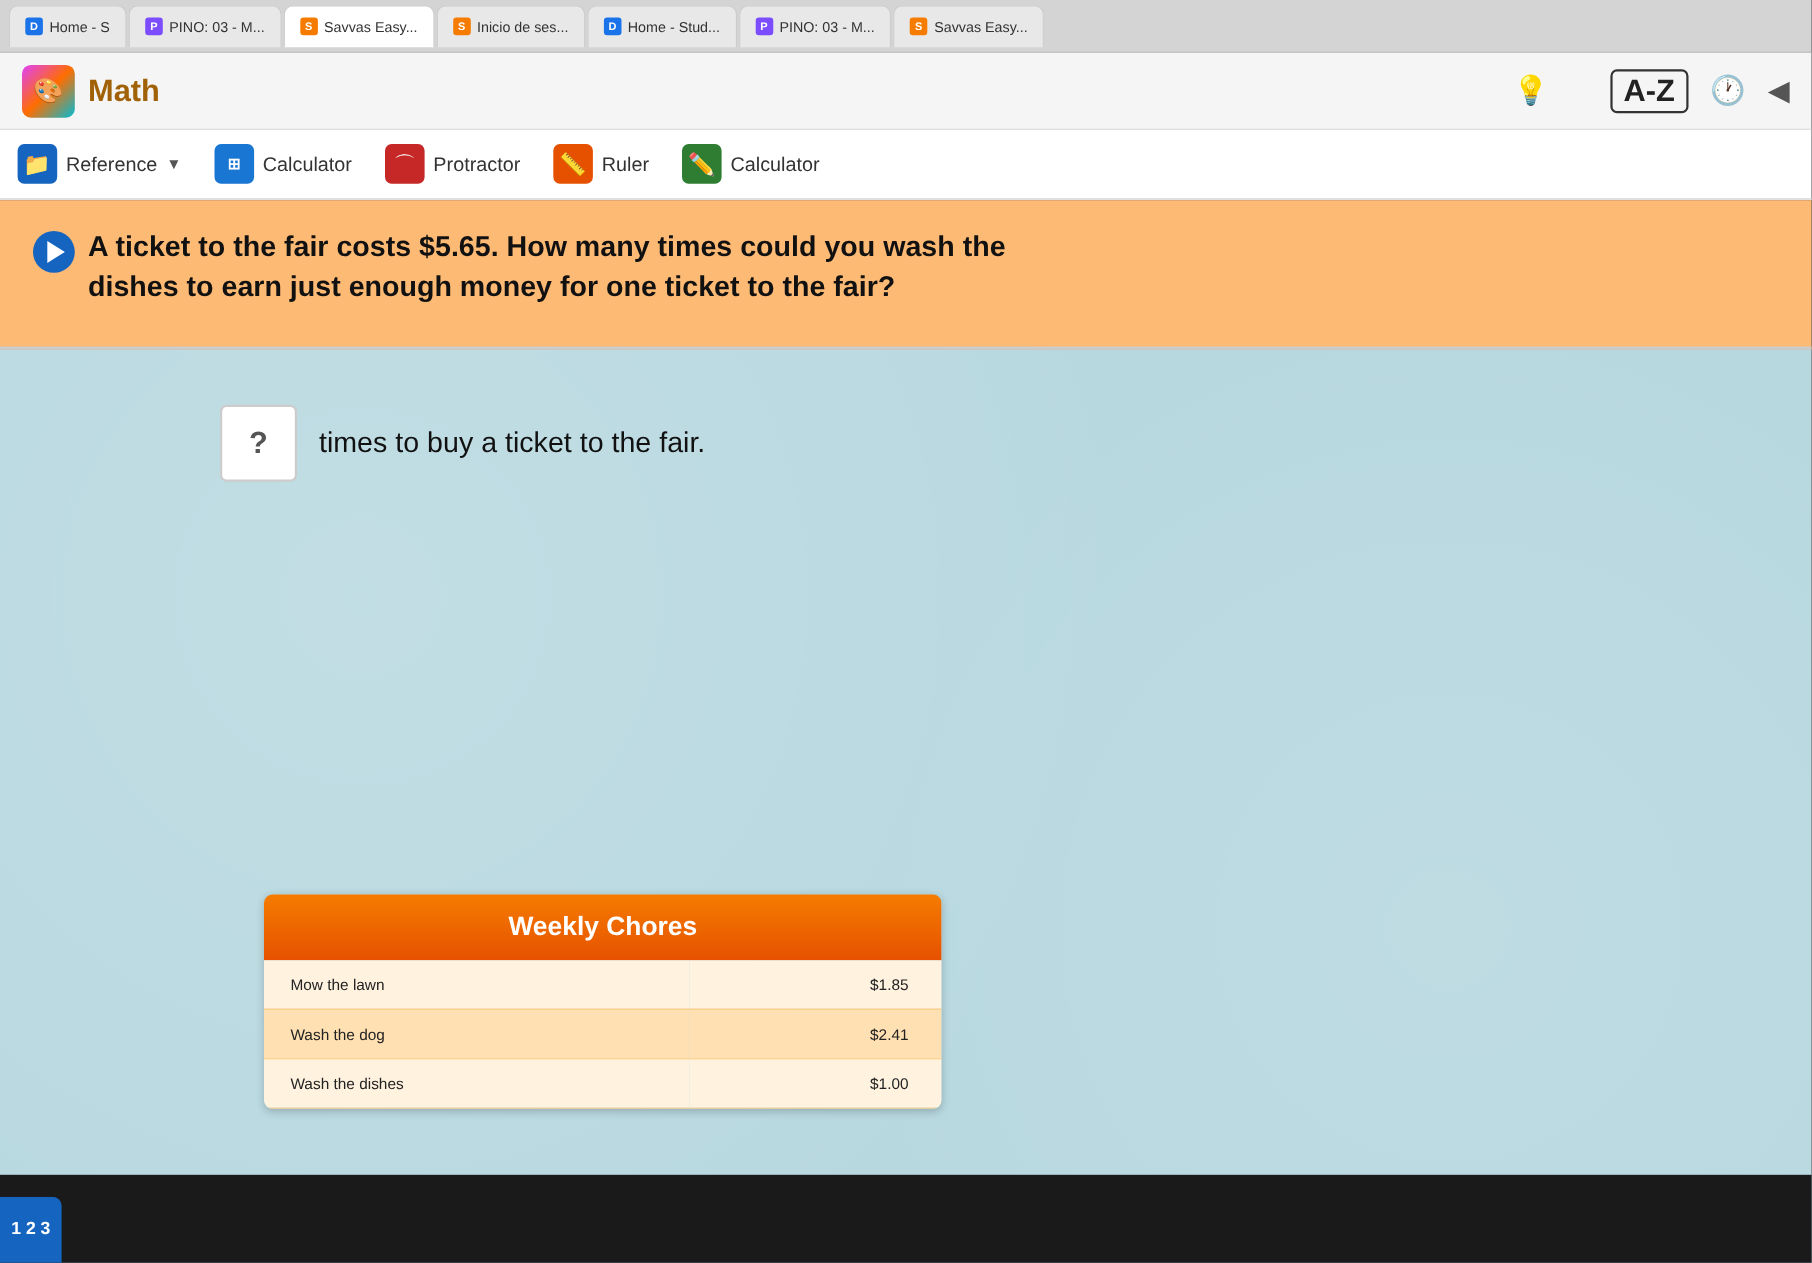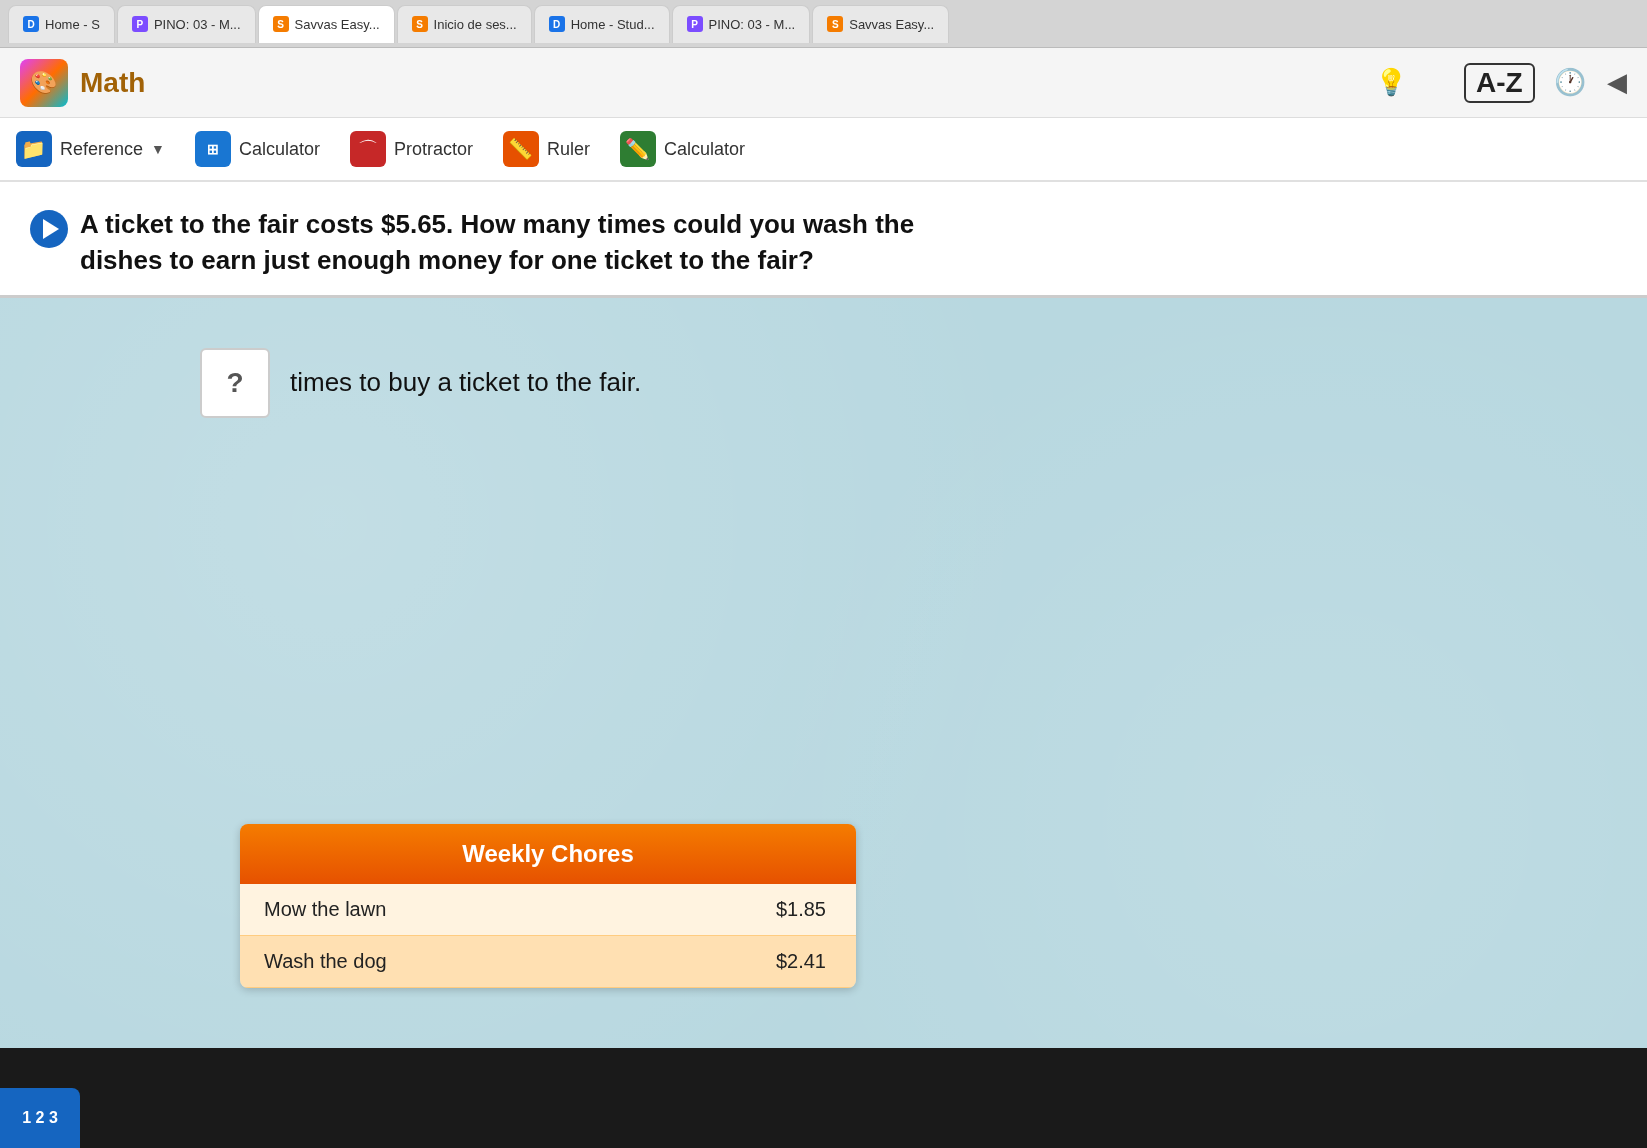--- a/index.html
+++ b/index.html
@@ -138,22 +138,22 @@
     .toolbar-icon.red-protractor { background: #c62828; color: white; }
     .toolbar-icon.orange-ruler { background: #e65100; color: white; }
     .toolbar-icon.green-pencil { background: #2e7d32; color: white; }
     .chevron-down {
       font-size: 14px;
       color: #555;
     }
 
     
     .question-area {
-      background: #ffffff;
-      padding: 24px 30px 16px 30px;
+      background: #fdba74;
+      padding: 24px 30px 36px 30px;
       border-bottom: 3px solid #ccc;
     }
     .question-text {
       display: flex;
       align-items: flex-start;
       gap: 12px;
     }
     .play-button {
       width: 38px;
       height: 38px;
@@ -240,35 +240,35 @@
       padding: 16px;
     }
     .table-row-even {
       background: #fff3e0;
     }
     .table-row-odd {
       background: #ffe0b2;
     }
     .table-cell {
       padding: 14px 24px;
-      font-size: 20px;
+      font-size: 14px;
       color: #222;
       border-bottom: 1px solid #ffcc80;
     }
     .table-cell-right {
       text-align: right;
       padding-right: 30px;
     }
 
     
     .bottom-nav {
       position: fixed;
       bottom: 0;
       left: 0;
-      width: 80px;
+      width: 56px;
       height: 60px;
       background: #1565c0;
       color: white;
       display: flex;
       align-items: center;
       justify-content: center;
       font-size: 16px;
       font-weight: bold;
       border-radius: 0 8px 0 0;
     }
@@ -372,20 +372,24 @@
       </thead>
       <tbody>
         <tr class="table-row-even">
           <td class="table-cell">Mow the lawn</td>
           <td class="table-cell table-cell-right">$1.85</td>
         </tr>
         <tr class="table-row-odd">
           <td class="table-cell">Wash the dog</td>
           <td class="table-cell table-cell-right">$2.41</td>
         </tr>
+        <tr class="table-row-even">
+          <td class="table-cell">Wash the dishes</td>
+          <td class="table-cell table-cell-right">$1.00</td>
+        </tr>
       </tbody>
     </table>
   </div>
 </div>
 
 <div class="bottom-nav">
   <span>1 2 3</span>
 </div>
 
 </body></html>

